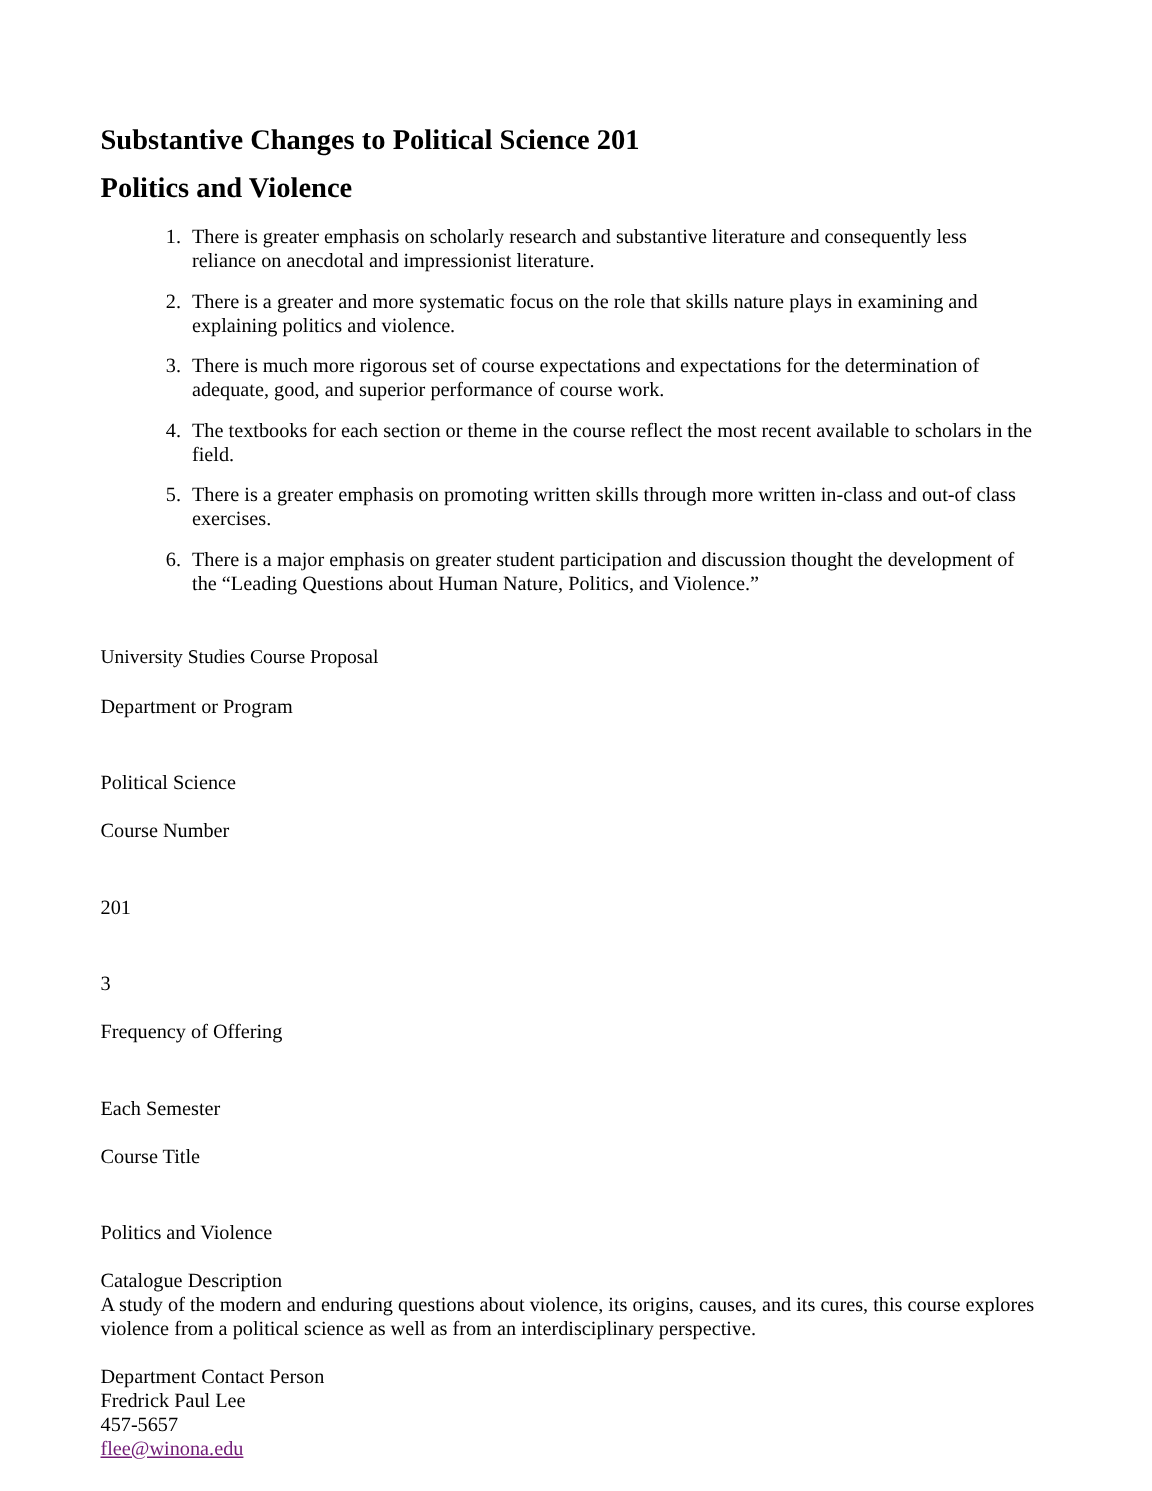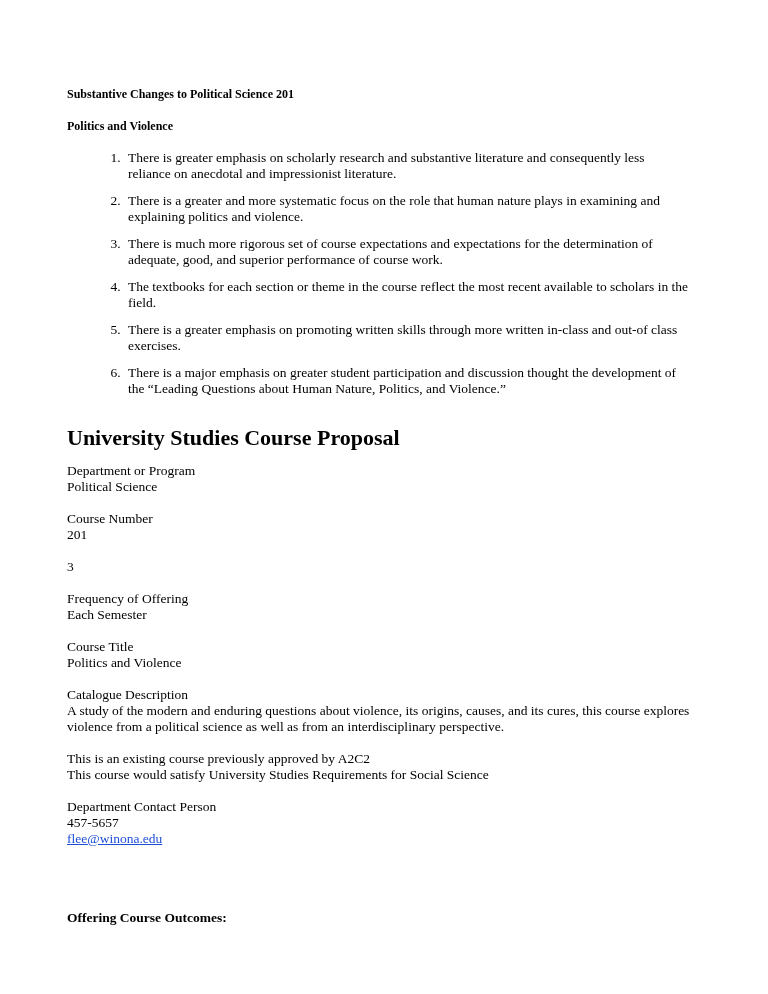--- a/index.html
+++ b/index.html
@@ -20,78 +20,79 @@
   .page {
     box-sizing: border-box;
     width: 768px;
     height: 994px;
     padding: 86px 67px 40px 67px;
     background: #ffffff;
   }
   .doc-title, .doc-subtitle {
     font-weight: bold;
     margin: 0 0 16px 0;
-    font-size: 12px;
+    font-size: 19px;
   }
   ol.changes-list {
     margin: 16px 0 0 0;
     padding: 0 0 0 46px;
     list-style: decimal;
   }
   ol.changes-list li {
     margin: 11px;
     padding: 0 0 0 4px;
   }
   .proposal-heading {
-    font-weight: bold;
-    font-size: 22px;
+    font-weight: normal;
+    font-size: 13px;
     line-height: 19px;
     margin: 31px 0 13px 0;
   }
   .field-block {
     margin: 16px 0 0 0;
   }
   .field-label {
     font-weight: normal;
   }
   .field-value {
     font-weight: normal;
+    margin-top: 35px;
   }
   .catalogue-text {
     margin: 0;
     font-family: Liberation Serif, serif;
   }
   .notes-block {
     margin: 16px 0 0 0;
   }
   .contact-block {
     margin: 16px 0 0 0;
   }
   a.email-link {
-    color: #1d4ed8;
+    color: #701a75;
     text-decoration: underline;
     cursor: pointer;
   }
   .outcomes-heading {
     font-weight: bold;
     margin: 63px 0 0 0;
   }
 </style>
 </head>
 <body>
 
 <div class="page">
 
   <p class="doc-title">Substantive Changes to Political Science 201</p>
 
   <p class="doc-subtitle">Politics and Violence</p>
 
   <ol class="changes-list">
     <li>There is greater emphasis on scholarly research and substantive literature and consequently less reliance on anecdotal and impressionist literature.</li>
-    <li>There is a greater and more systematic focus on the role that human nature plays in examining and explaining politics and violence.</li>
+    <li>There is a greater and more systematic focus on the role that skills nature plays in examining and explaining politics and violence.</li>
     <li>There is much more rigorous set of course expectations and expectations for the determination of adequate, good, and superior performance of course work.</li>
     <li>The textbooks for each section or theme in the course reflect the most recent available to scholars in the field.</li>
     <li>There is a greater emphasis on promoting written skills through more written in-class and out-of class exercises.</li>
     <li>There is a major emphasis on greater student participation and discussion thought the development of the “Leading Questions about Human Nature, Politics, and Violence.”</li>
   </ol>
 
   <p class="proposal-heading">University Studies Course Proposal</p>
 
   <div class="field-block">
     <div class="field-label">Department or Program</div>
@@ -115,26 +116,23 @@
   <div class="field-block">
     <div class="field-label">Course Title</div>
     <div class="field-value">Politics and Violence</div>
   </div>
 
   <div class="field-block">
     <div class="field-label">Catalogue Description</div>
     <p class="catalogue-text">A study of the modern and enduring questions about violence, its origins, causes, and its cures, this course explores violence from a political science as well as from an interdisciplinary perspective.</p>
   </div>
 
-  <div class="notes-block">
-    <div>This is an existing course previously approved by A2C2</div>
-    <div>This course would satisfy University Studies Requirements for Social Science</div>
-  </div>
 
   <div class="contact-block">
     <div class="field-label">Department Contact Person</div>
+    <div>Fredrick Paul Lee</div>
     <div>457-5657</div>
     <div><a class="email-link">flee@winona.edu</a></div>
   </div>
 
   <p class="outcomes-heading">Offering Course Outcomes:</p>
 
 </div>
 
 </body></html>

